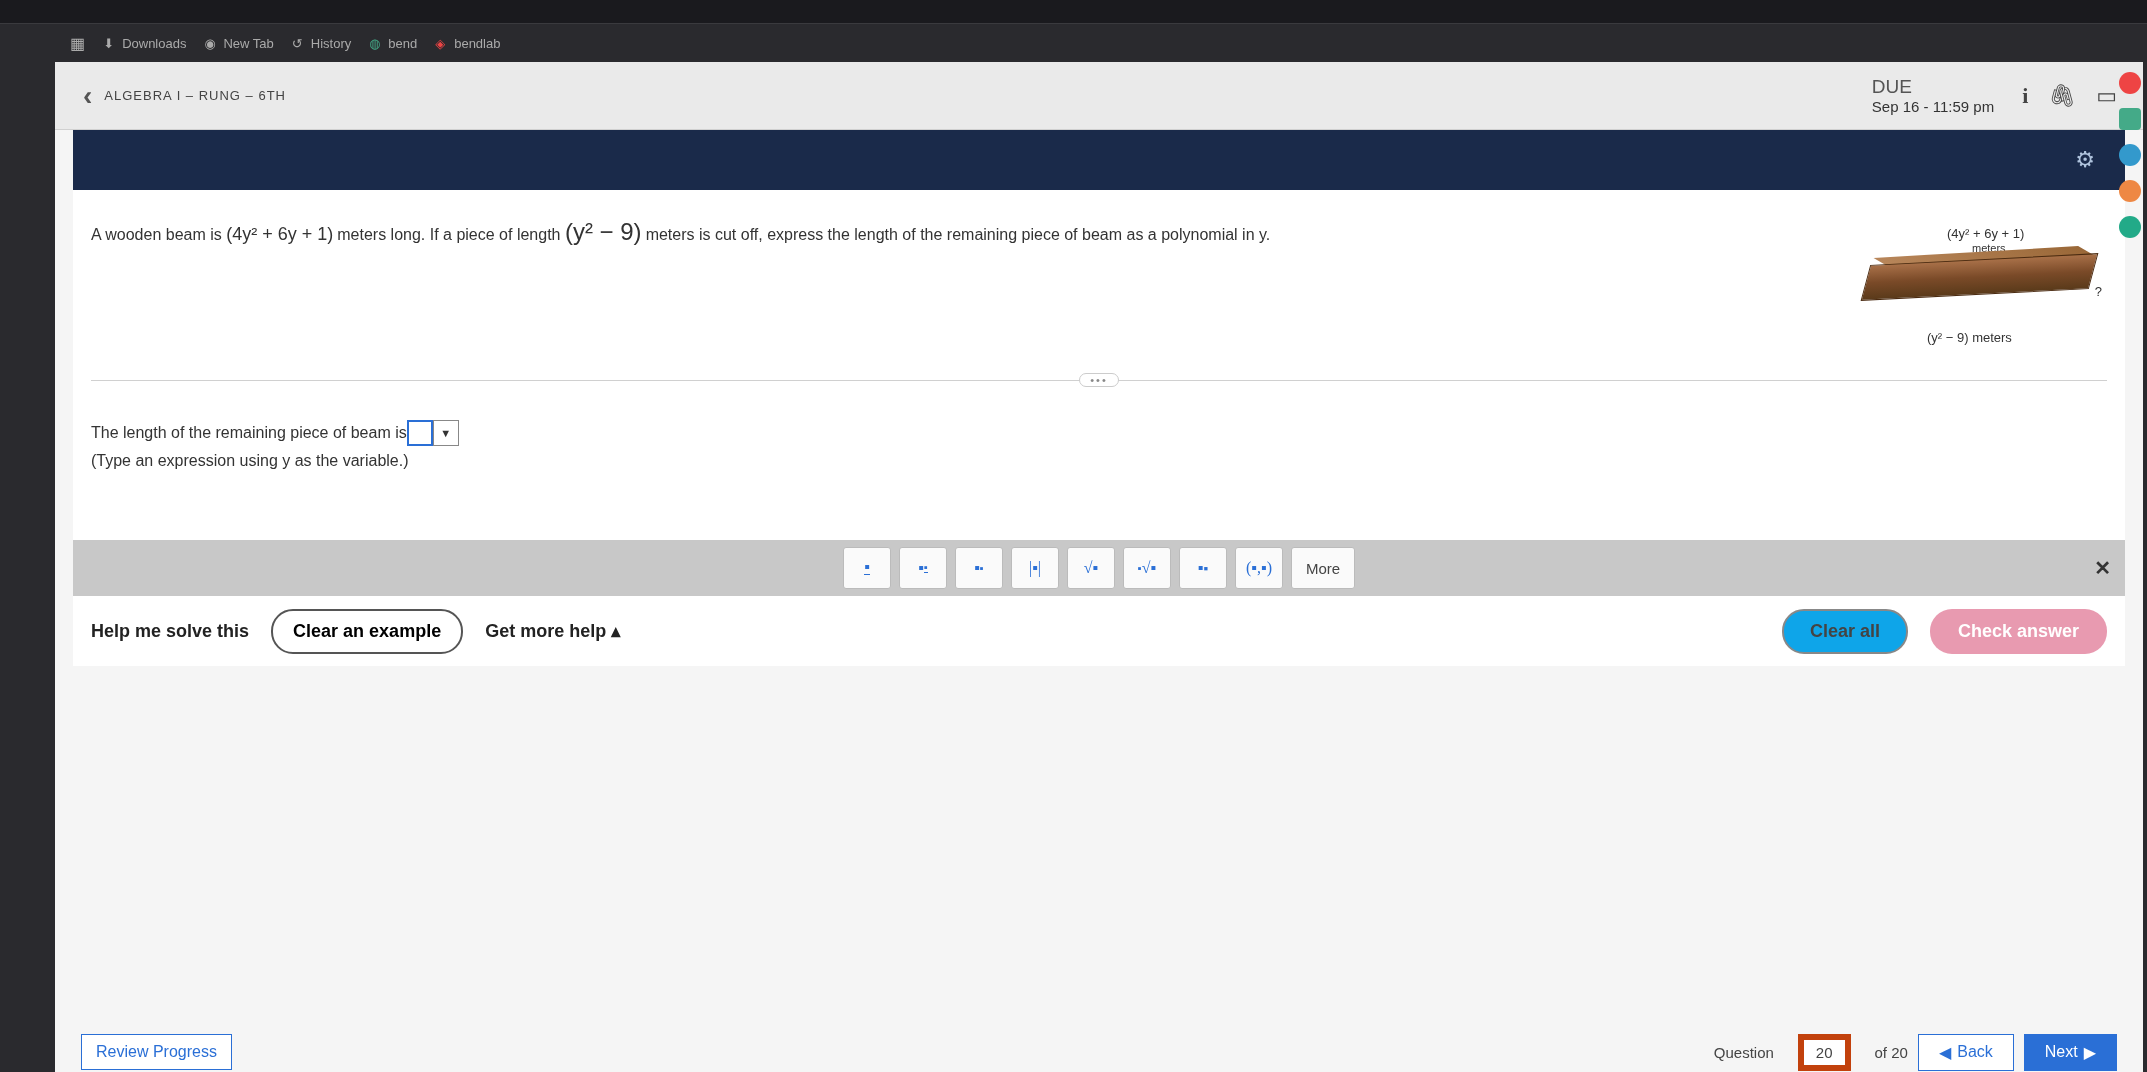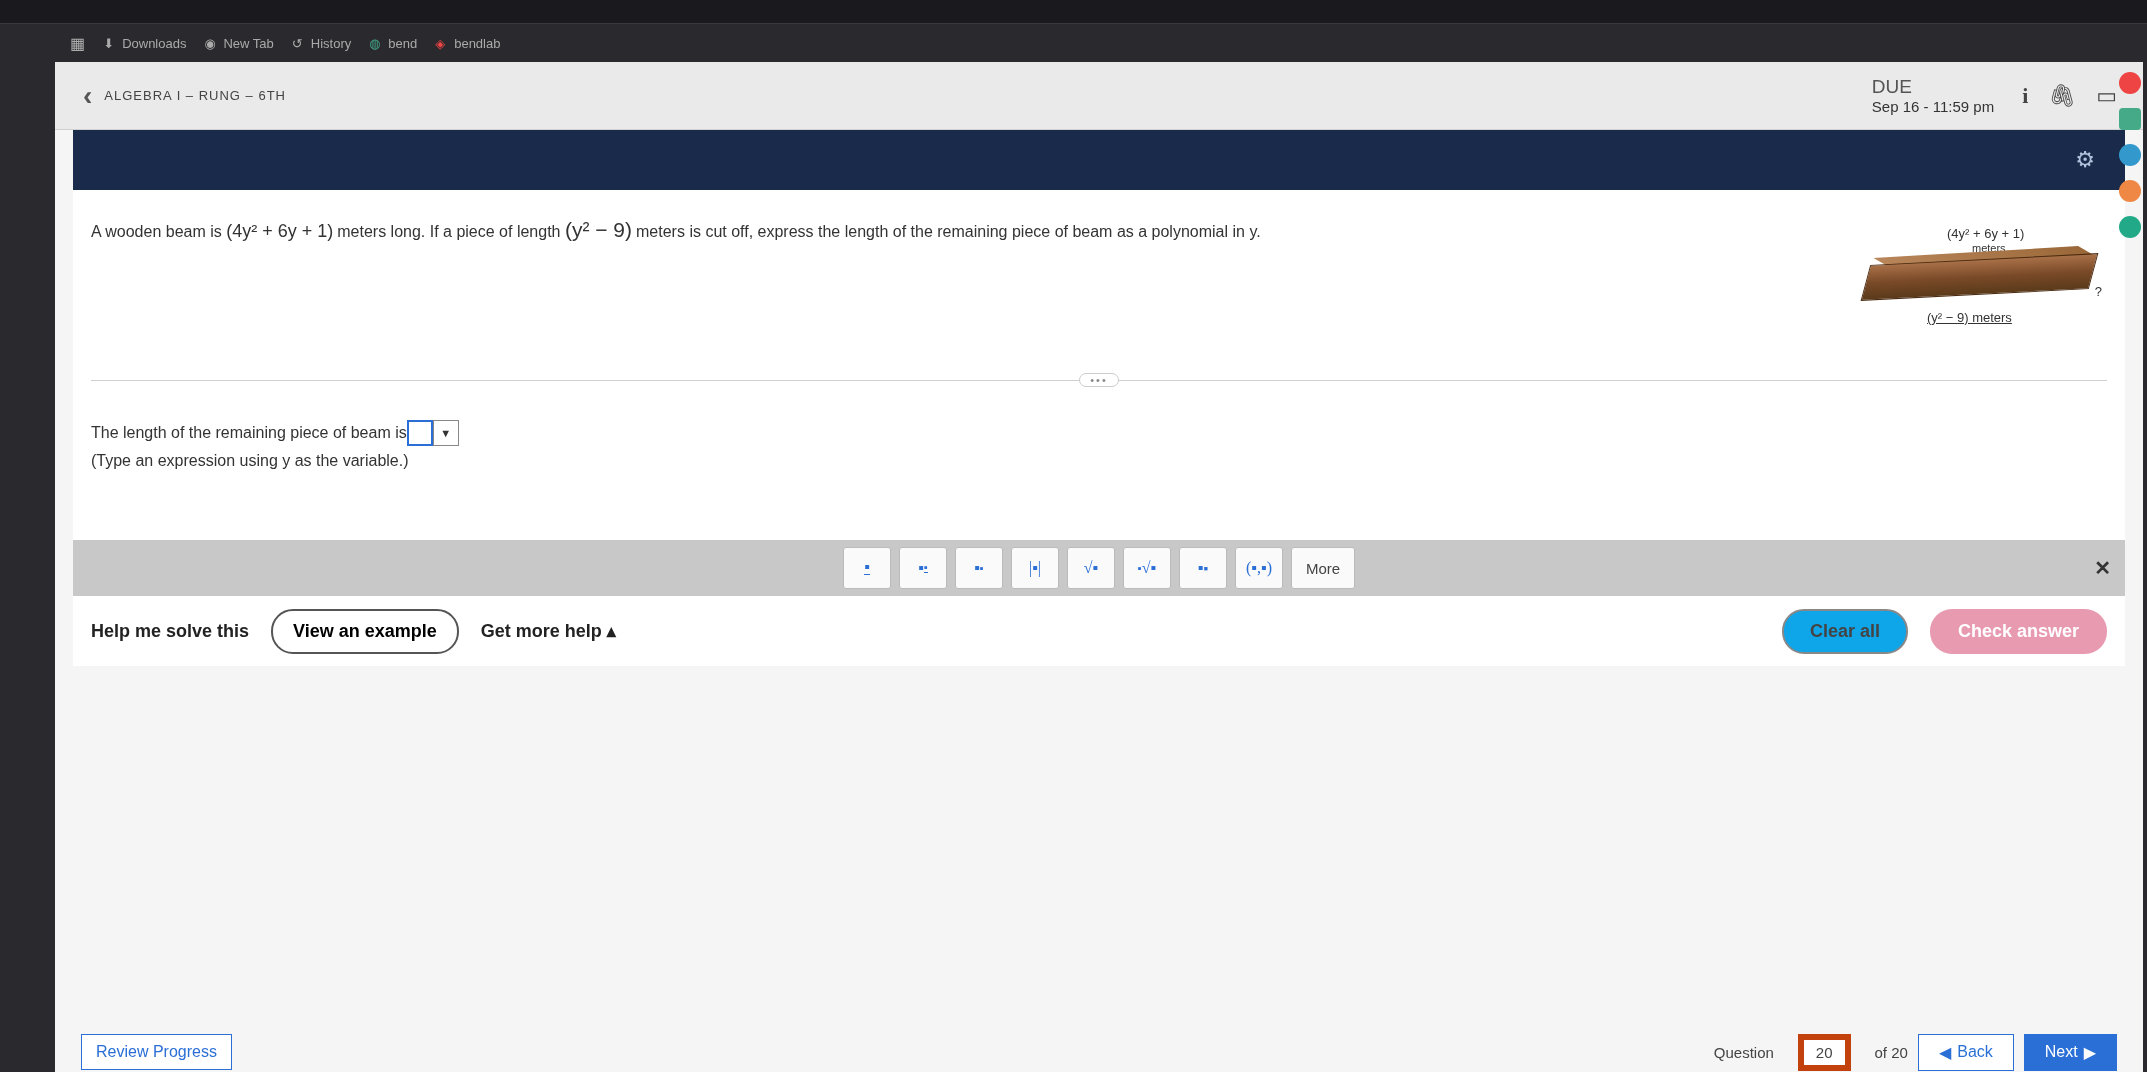--- a/index.html
+++ b/index.html
@@ -26,21 +26,21 @@
 .blue-bar { height: 60px; background: #1a2a4a; display: flex; align-items: center; justify-content: flex-end; padding: 0 30px; }
 .gear { color: #b0c4de; font-size: 22px; cursor: pointer; }
 
 .question-panel { background: #fff; padding: 24px 18px 8px 18px; min-height: 180px; display: flex; gap: 20px; }
 .q-text { flex: 1; font-size: 16px; color: #333; line-height: 1.5; font-family: 'Times New Roman', serif; }
 .q-diagram { width: 250px; position: relative; font-family: 'Times New Roman', serif; font-size: 13px; color: #333; }
 .beam-img { position: absolute; top: 45px; left: 10px; width: 225px; height: 36px; background: linear-gradient(180deg, #a87048 0%, #7a4a28 50%, #5a3a1a 100%); transform: skewX(-15deg) skewY(-3deg); border: 1px solid #4a2a10; }
 .beam-top { position: absolute; top: 38px; left: 15px; width: 225px; height: 10px; background: linear-gradient(90deg,#b8865a,#9a6838); transform: skewX(60deg) skewY(-3deg); }
 .lbl-top { position: absolute; top: 12px; left: 90px; }
 .lbl-top2 { position: absolute; top: 28px; left: 115px; font-size: 11px; }
-.lbl-bot { position: absolute; top: 96px; left: 70px; text-decoration: underline; }
+.lbl-bot { position: absolute; top: 116px; left: 70px; }
 .lbl-q { position: absolute; top: 70px; right: 5px; }
 
 .divider-row { height: 20px; background: #fff; display: flex; align-items: center; justify-content: center; position: relative; }
 .divider-line { position: absolute; top: 50%; left: 18px; right: 18px; border-top: 1px solid #d0d0d0; }
 .divider-pill { background: #fff; border: 1px solid #ccc; border-radius: 10px; padding: 0 10px; font-size: 11px; color: #888; position: relative; letter-spacing: 2px; }
 
 .answer-panel { background: #fff; padding: 30px 18px 70px 18px; font-size: 16px; color: #333; font-family: 'Times New Roman', serif; }
 .answer-line { display: flex; align-items: center; gap: 0; flex-wrap: wrap; }
 .ans-input { width: 26px; height: 26px; border: 2px solid #2a6fd6; background: #fff; }
 .ans-dd { width: 26px; height: 26px; border: 1px solid #888; background: #fff; display: flex; align-items: center; justify-content: center; font-size: 11px; cursor: pointer; }
@@ -118,21 +118,21 @@
   <div class="content-wrap">
     <div class="blue-bar">
       <div class="gear">⚙</div>
     </div>
 
     <div class="question-panel">
       <div class="q-text">
         <span>A wooden beam is </span>
         <span style="font-size:18px;">(4y² + 6y + 1)</span>
         <span> meters long. If a piece of length </span>
-        <span style="font-size:21px;margin-top:16px;">(y² − 9)</span>
+        <span style="font-size:24px;margin-top:16px;">(y² − 9)</span>
         <span> meters is cut off, express the length of the remaining piece of beam as a polynomial in y.</span>
       </div>
       <div class="q-diagram">
         <div class="lbl-top">(4y² + 6y + 1)</div>
         <div class="lbl-top2">meters</div>
         <div class="beam-top"></div>
         <div class="beam-img"></div>
         <div class="lbl-q">?</div>
         <div class="lbl-bot">(y² − 9)  meters</div>
       </div>
@@ -163,21 +163,21 @@
     <div class="tool-btn">√▪</div>
     <div class="tool-btn"><sup>▪</sup>√▪</div>
     <div class="tool-btn">▪<sub>▪</sub></div>
     <div class="tool-btn">(▪,▪)</div>
     <div class="tool-btn more">More</div>
     <div class="close-x">✕</div>
   </div>
 
   <div class="help-row">
     <div class="help-link">Help me solve this</div>
-    <div class="pill-btn">View an example</div>
+    <div class="pill-btn">Clear an example</div>
     <div class="help-link"><span>Get more help</span> ▴</div>
     <div class="spacer"></div>
     <div class="clear-btn">Clear all</div>
     <div class="check-btn">Check answer</div>
   </div>
 
   <div class="footer-row">
     <div class="review-btn">Review Progress</div>
     <div class="q-count">
       <span>Question</span>

